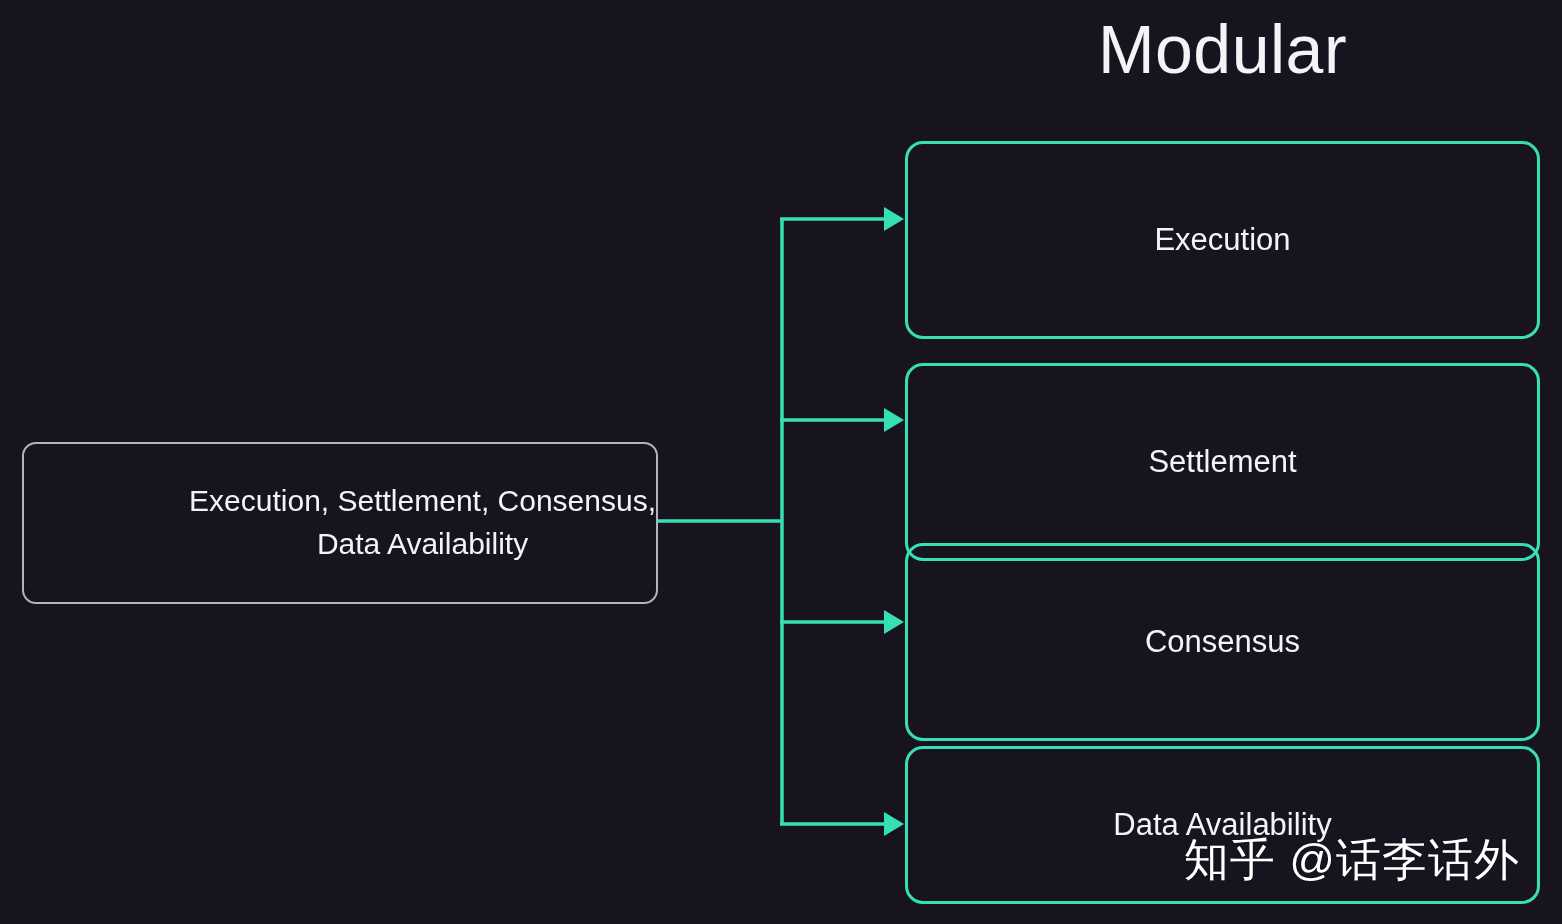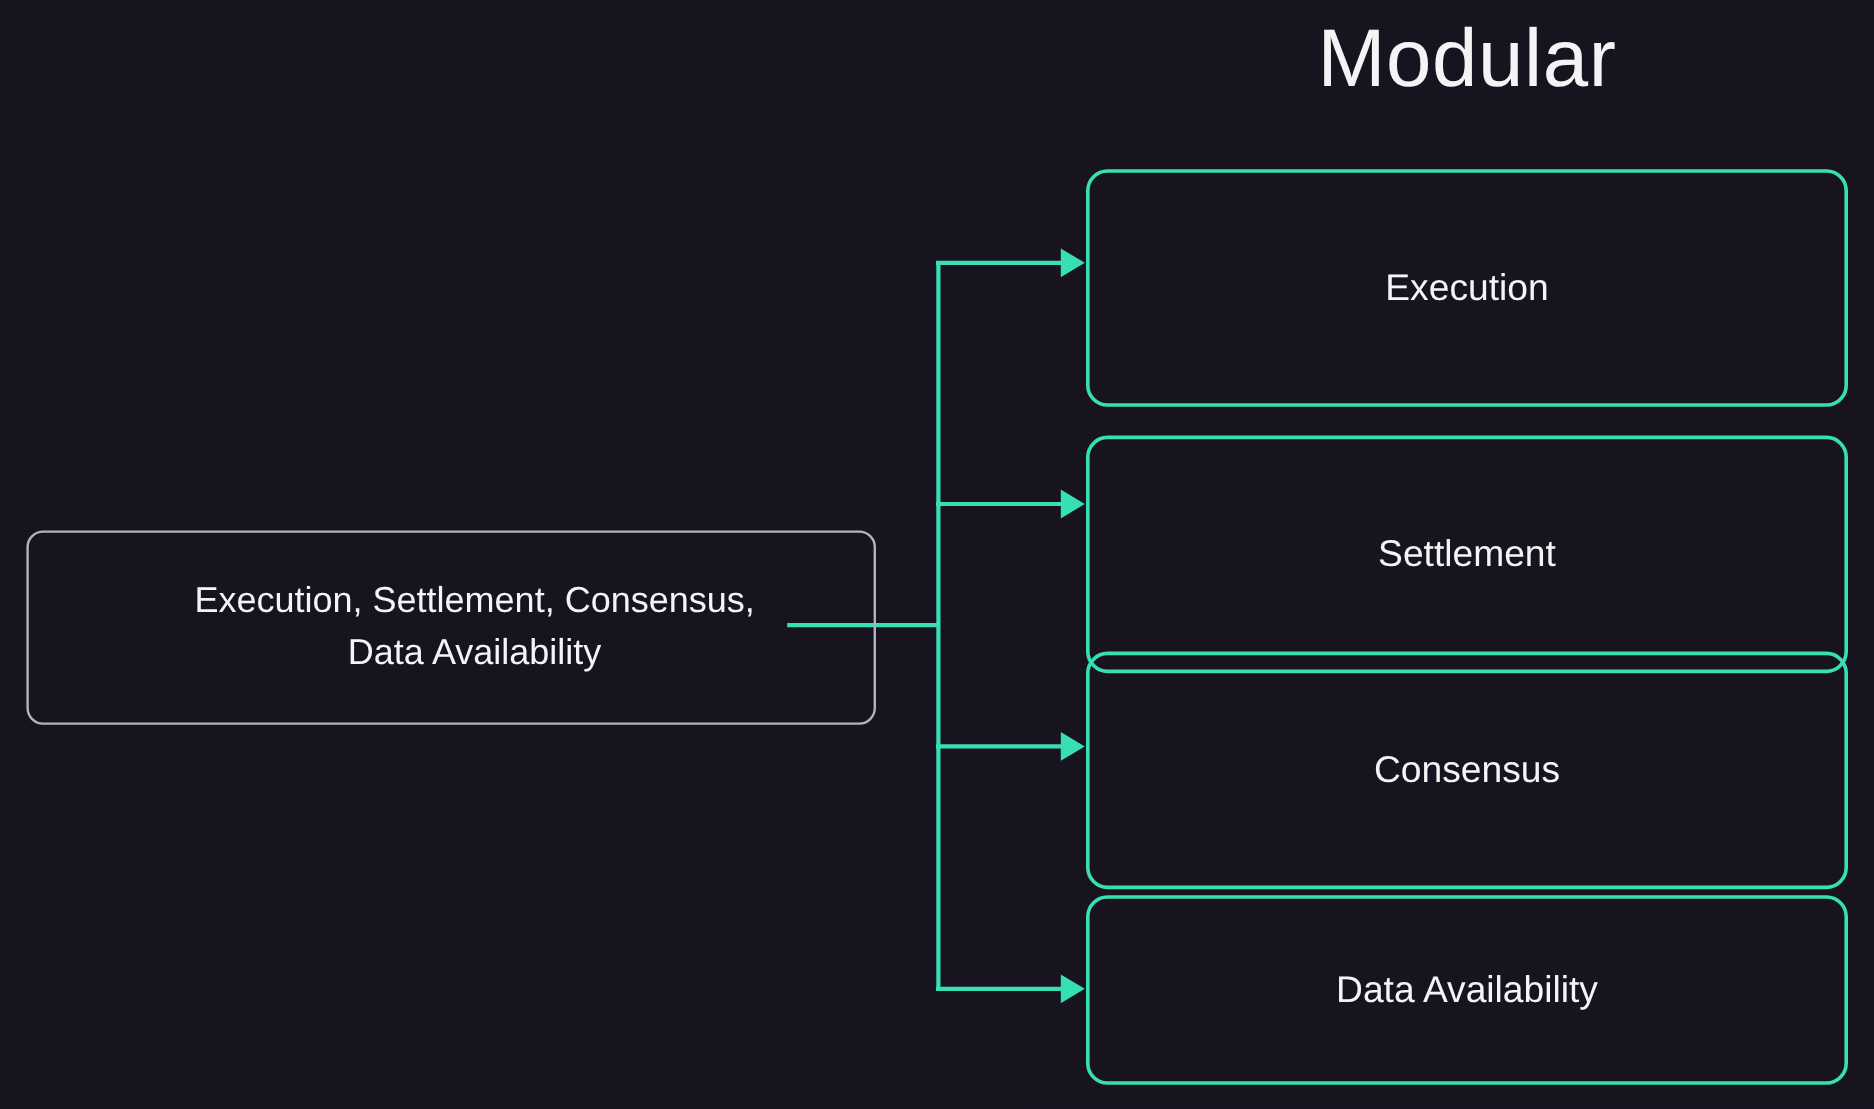--- a/index.html
+++ b/index.html
@@ -45,27 +45,27 @@
     text-align: center;
     line-height: 1.1;
   }
   .title-monolithic { left: 0; width: 680px; top: 306px; }
   .title-modular   { left: 905px; width: 635px; top: 12px; }
 
   .mono-box {
     position: absolute;
     left: 22px;
     top: 442px;
-    width: 708px;
+    width: 636px;
     height: 162px;
     border: 2.5px solid var(--monolithic-border);
     border-radius: 14px;
     display: flex;
     align-items: center;
-    justify-content: center;
+    justify-content: flex-end;
     padding-left: 39px;
   }
   .mono-box .mono-text {
     color: var(--text);
     font-size: 30px;
     line-height: 1.42;
     text-align: center;
     white-space: pre-line;
   }
 
@@ -142,14 +142,15 @@
   </div>
 
   <div class="mod-box mod-box-2">
     <span class="mod-label">Consensus</span>
   </div>
 
   <div class="mod-box mod-box-3">
     <span class="mod-label">Data Availability</span>
   </div>
 
+  <div class="watermark">知乎 @话李话外</div>
 
 </div>
 
 </body></html>

